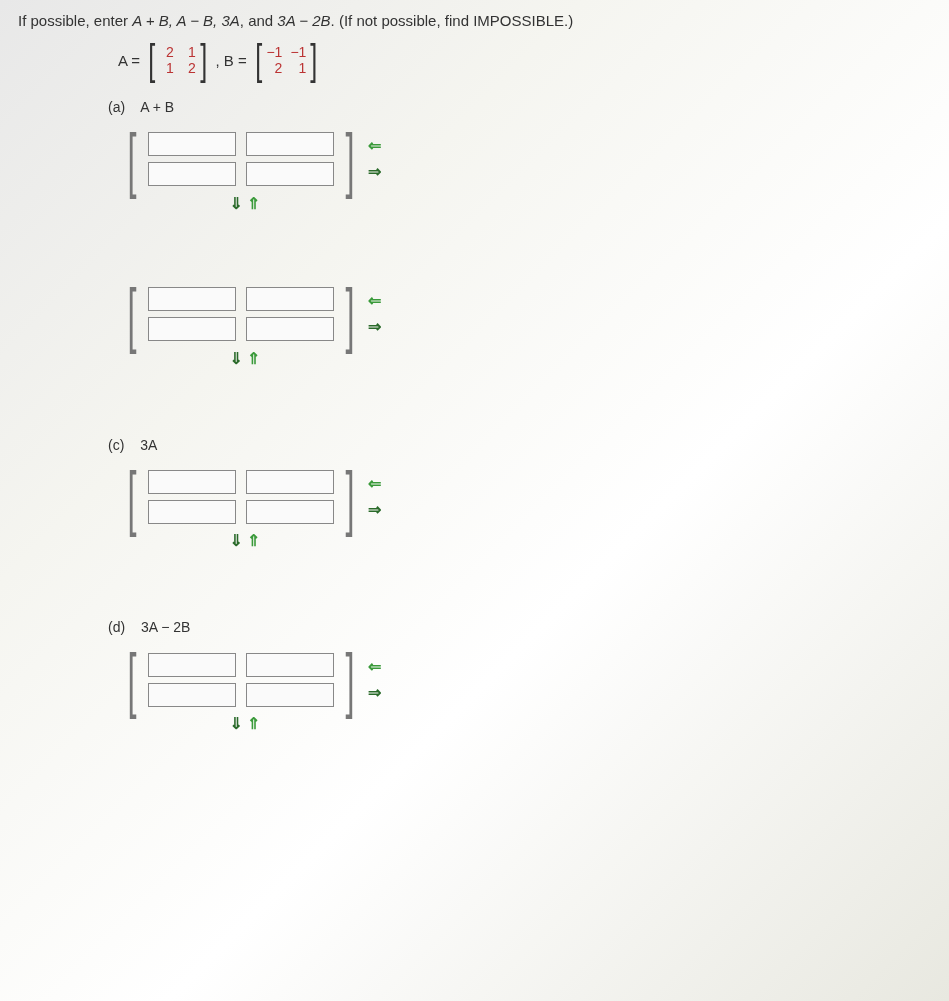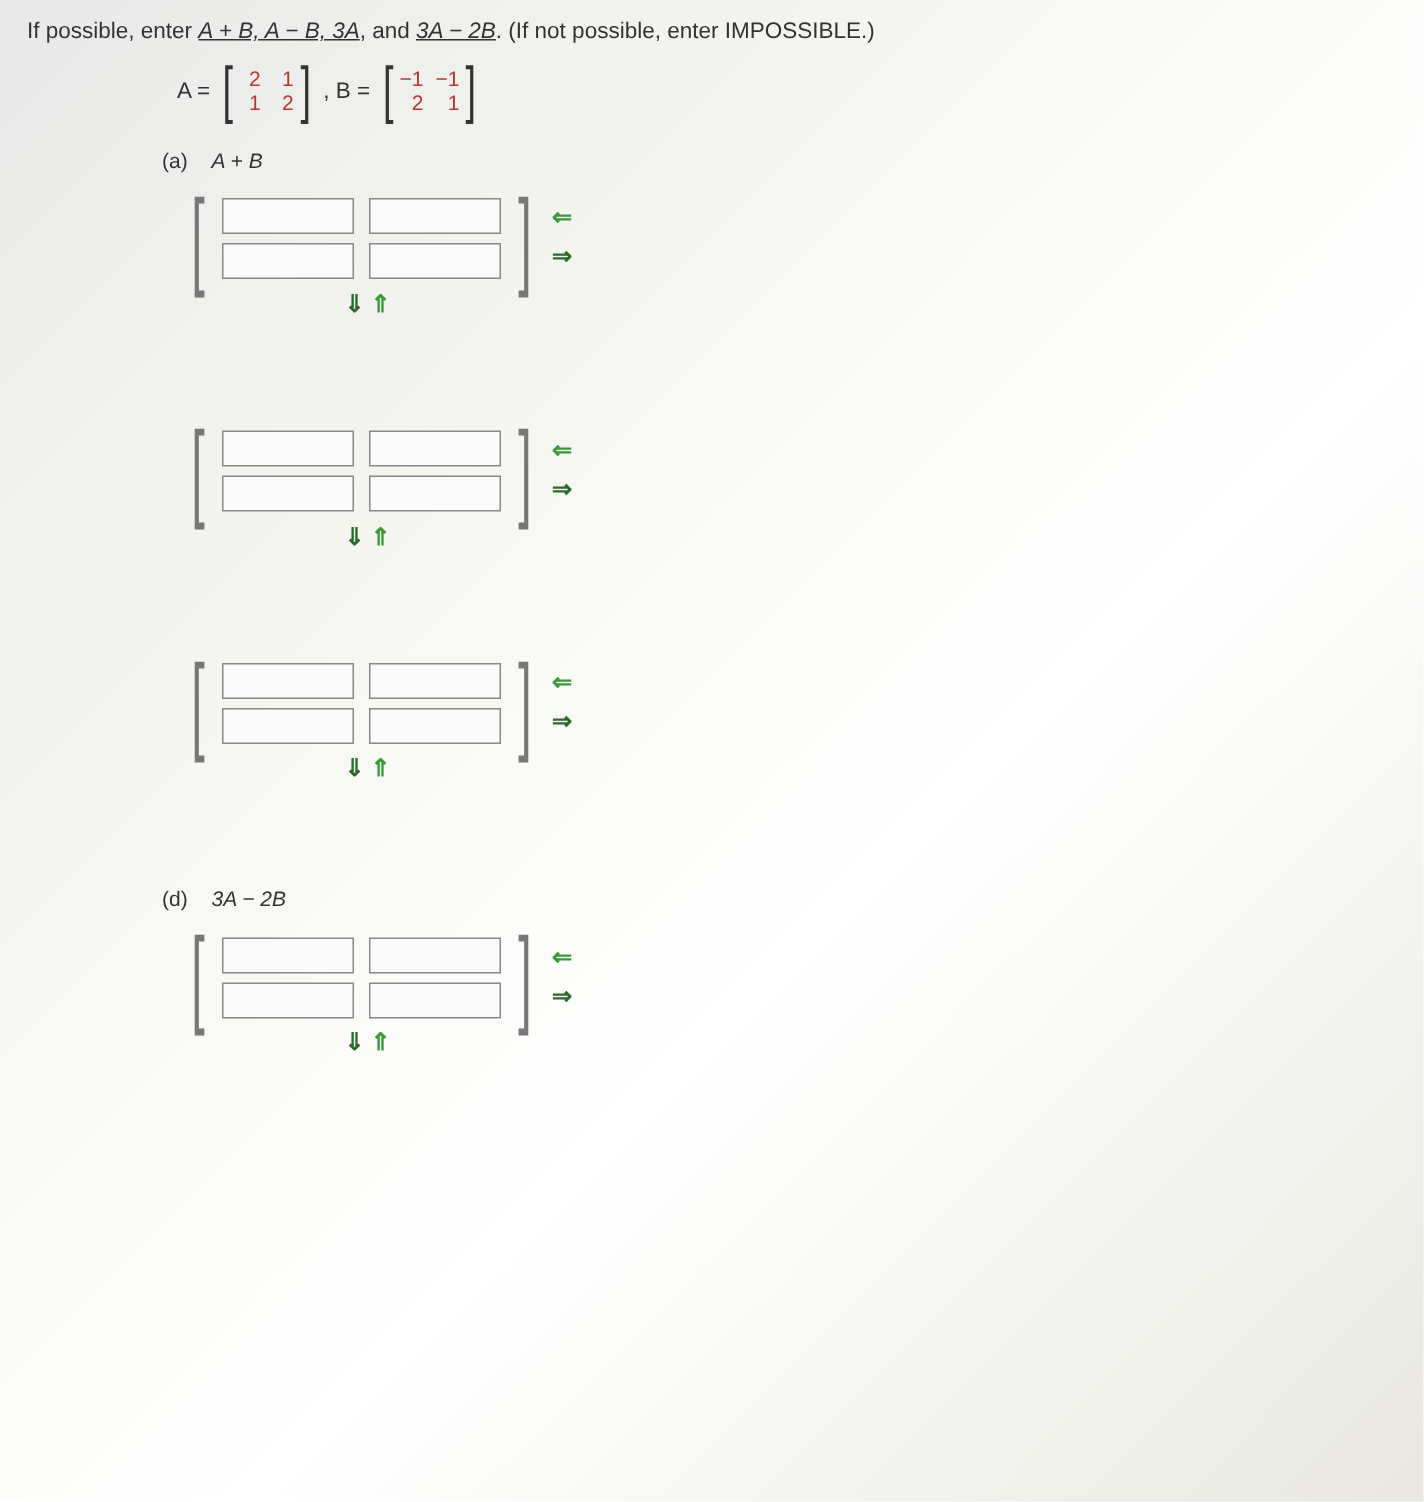--- a/index.html
+++ b/index.html
@@ -10,21 +10,21 @@
       background: linear-gradient(135deg, #e8e8e8 0%, #f5f5f0 30%, #fff 60%, #e8e8e0 100%);
       margin: 0;
       padding: 12px 18px;
       width: 949px;
       min-height: 1001px;
     }
     .instructions {
       font-size: 15px;
       margin-bottom: 10px;
     }
-    .instructions .var { font-style: italic; text-decoration: underline; }
+    .instructions .var { font-style: italic; }
     .matrices-def {
       margin-left: 100px;
       margin-bottom: 18px;
       display: flex;
       align-items: center;
       gap: 6px;
       font-size: 15px;
     }
     .matrix-bracket {
       display: inline-flex;
@@ -50,21 +50,21 @@
     }
     .part {
       margin-left: 90px;
       margin-bottom: 70px;
     }
     .part-label {
       font-size: 14px;
       margin-bottom: 12px;
     }
     .part-label .letter { margin-right: 12px; }
-    .part-label .expr { font-style: italic; }
+    .part-label .expr { }
     .answer-row {
       display: flex;
       align-items: center;
       gap: 6px;
       margin-left: 14px;
     }
     .answer-bracket-l, .answer-bracket-r {
       font-size: 72px;
       color: #777;
       transform: scaleX(0.45);
@@ -107,21 +107,21 @@
       width: 218px;
       margin-left: 28px;
       margin-top: 4px;
     }
   </style>
 </head>
 <body>
 
 <div class="instructions">
   <span>If possible, enter </span>
-  <span class="var">A + B, A − B, 3A</span><span>, and </span><span class="var">3A − 2B</span><span>.  (If not possible, enter IMPOSSIBLE.)</span>
+  <span class="var">A + B, A − B, 3A</span><span>, and </span><span class="var">3A − 2B</span><span>.  (If not possible, find IMPOSSIBLE.)</span>
 </div>
 
 <div class="matrices-def">
   <span class="var">A =</span>
   <span class="matrix-bracket">
     <span class="mbr-left">[</span>
     <span class="mcells mcells-2x2">
       <span class="mcell">2</span>
       <span class="mcell">1</span>
       <span class="mcell">1</span>
@@ -182,20 +182,24 @@
       <span class="arrow arrow-dark">⇒</span>
     </div>
   </div>
   <div class="bottom-arrows">
     <span class="arrow arrow-dark">⇓</span>
     <span class="arrow arrow-green">⇑</span>
   </div>
 </div>
 
 <div class="part">
+  <div class="part-label">
+    <span class="letter">(c)</span>
+    <span class="expr">3A</span>
+  </div>
   <div class="answer-row">
     <span class="answer-bracket-l">[</span>
     <div class="answer-grid">
       <input type="text" style="">
       <input type="text" style="">
       <input type="text" style="">
       <input type="text" style="">
     </div>
     <span class="answer-bracket-r">]</span>
     <div class="side-arrows">

